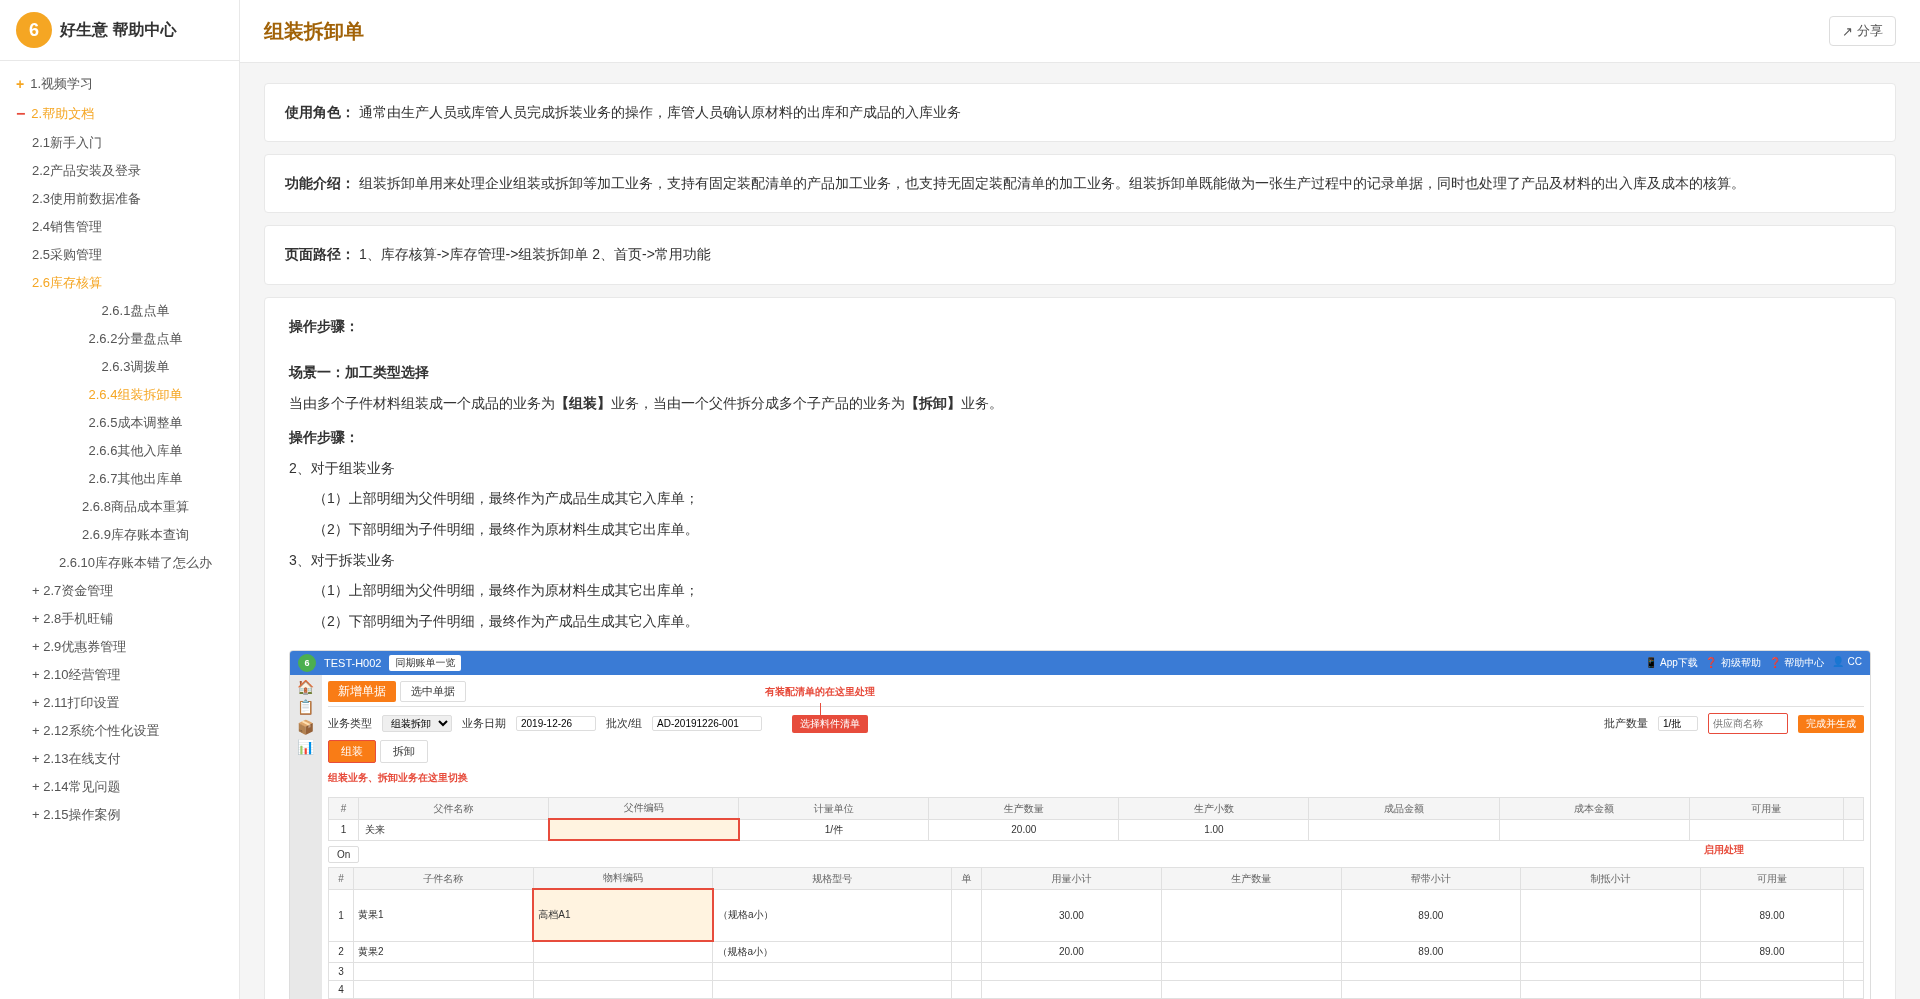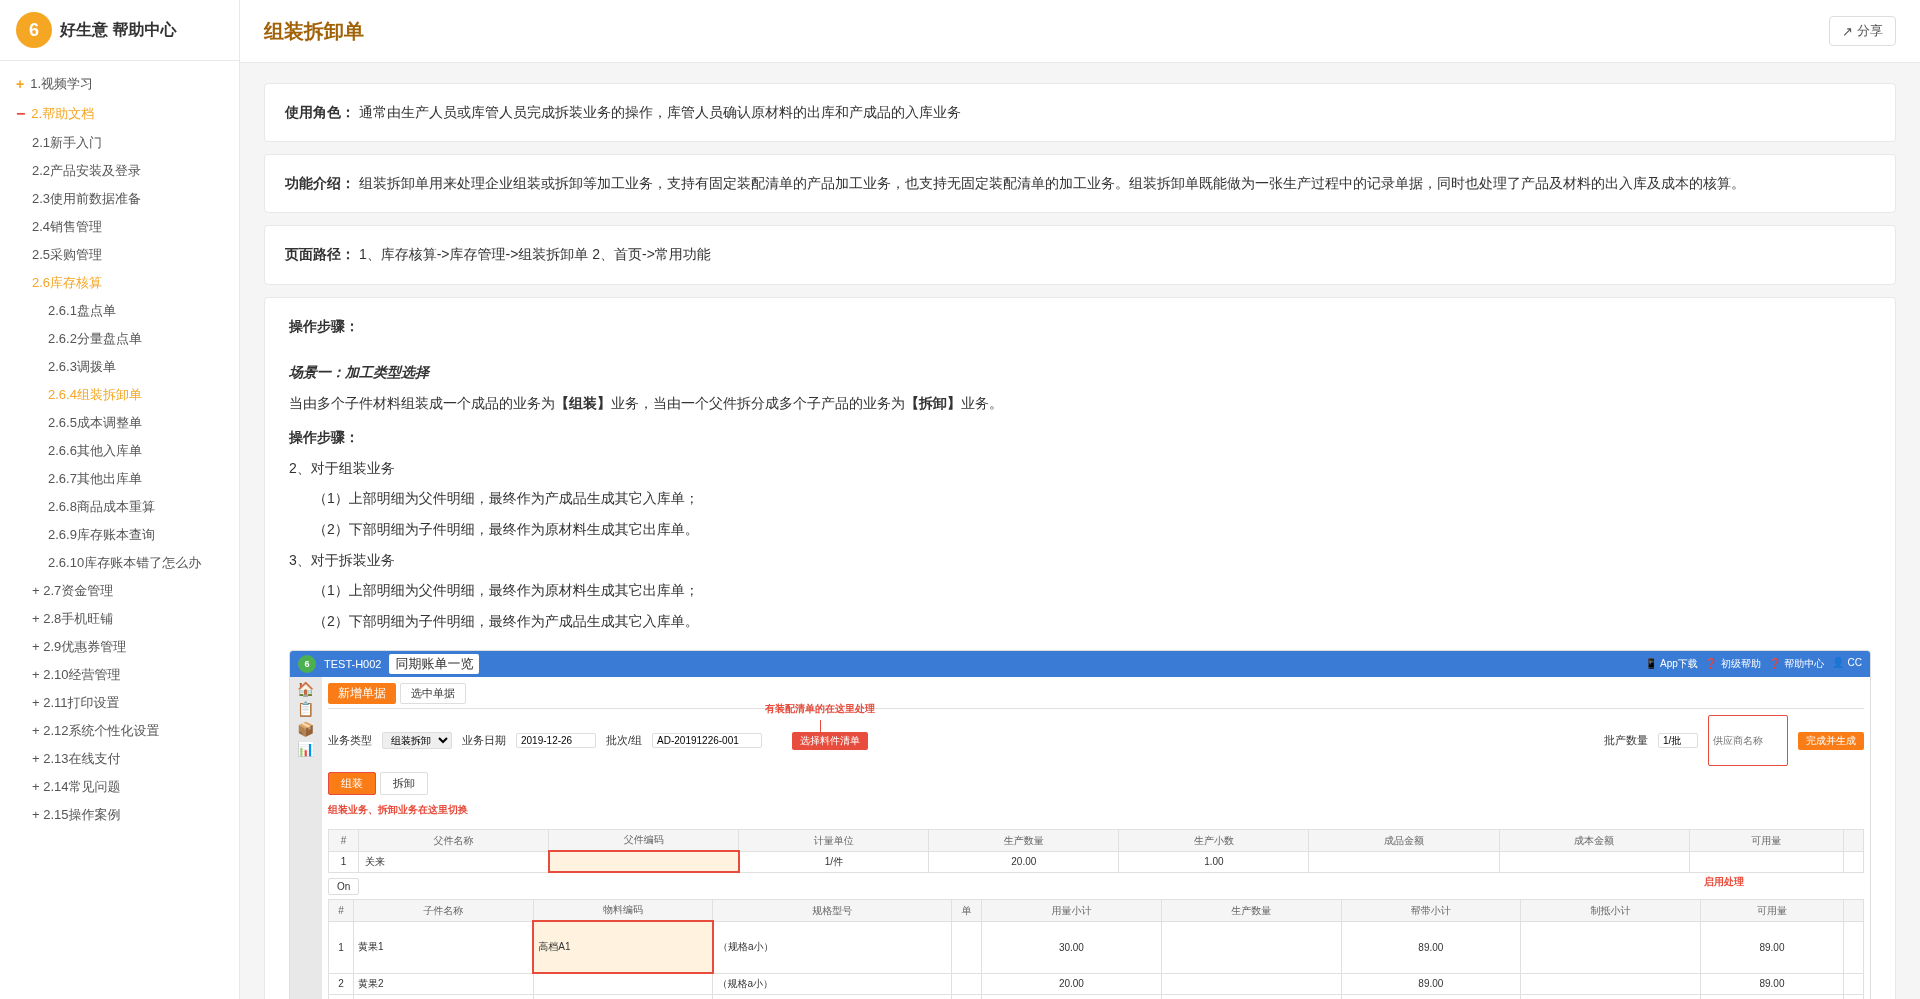--- a/index.html
+++ b/index.html
@@ -85,20 +85,21 @@
       cursor: pointer;
       font-size: 13px;
       color: #555;
     }
     .nav-sub-item.active { color: #f5a623; }
     .nav-sub-sub-item {
       padding: 5px 16px 5px 48px;
       cursor: pointer;
       font-size: 13px;
       color: #555;
+      text-align: center;
     }
     .nav-sub-sub-item.active { color: #f5a623; font-weight: 500; }
 
     
     .main {
       flex: 1;
       display: flex;
       flex-direction: column;
       height: 100vh;
       overflow: hidden;
@@ -165,21 +166,20 @@
       font-weight: bold;
       font-size: 14px;
       margin-bottom: 12px;
       color: #333;
     }
     .scenario-title {
       font-weight: bold;
       font-size: 14px;
       margin: 28px 0 8px 0;
       color: #333;
-      font-style: italic;
     }
     .step-text {
       line-height: 1.9;
       color: #333;
       font-size: 14px;
     }
     .step-text p { margin-bottom: 4px; }
     .step-text .indent { padding-left: 24px; }
 
     
@@ -322,21 +322,21 @@
         <p class="indent">（1）上部明细为父件明细，最终作为原材料生成其它出库单；</p>
         <p class="indent">（2）下部明细为子件明细，最终作为产成品生成其它入库单。</p>
       </div>
 
       <div class="screenshot-container" style="margin-top:16px; position:relative;">
 
         <div style="background:#3a7bd5; padding:3px 8px; display:flex; align-items:center; justify-content:space-between; font-size:11px; color:#fff;">
           <div style="display:flex; align-items:center; gap:8px;">
             <div style="background:#4CAF50; width:18px; height:18px; border-radius:50%; display:flex;align-items:center;justify-content:center; font-size:9px; font-weight:bold;">6</div>
             <span>TEST-H002</span>
-            <span style="background:#fff; color:#333; padding:1px 6px; border-radius:2px; font-size:13px;">同期账单一览</span>
+            <span style="background:#fff; color:#333; padding:1px 6px; border-radius:2px; font-size:10px;">同期账单一览</span>
           </div>
           <div style="display:flex; gap:8px; font-size:10px;">
             <span>📱 App下载</span>
             <span>❓ 初级帮助</span>
             <span>❓ 帮助中心</span>
             <span>👤 CC</span>
           </div>
         </div>
 
         <div style="display:flex; background:#f5f5f5;">
@@ -367,21 +367,21 @@
               <input type="text" value="AD-20191226-001" style="font-size: 10px; border: 1px solid rgb(221, 221, 221); padding: 1px 4px; border-radius: 2px; width: 110px;">
 
               <div style="position:relative; display:inline-block;">
                 <button style="background:#e74c3c; color:#fff; border:none; border-radius:2px; padding:2px 8px; font-size:10px; cursor:pointer; margin-left:20px;">选择料件清单</button>
                 <div style="position:absolute; top:-30px; left:50%; transform:translateX(-50%); color:#e74c3c; font-size:10px; white-space:nowrap; font-weight:bold;">有装配清单的在这里处理</div>
                 <div style="position:absolute; top:-12px; left:50%; width:1px; height:12px; background:#e74c3c;"></div>
               </div>
               <div style="flex:1;"></div>
               <span>批产数量</span>
               <input type="text" value="1/批" style="font-size: 10px; border: 1px solid rgb(221, 221, 221); padding: 1px 4px; border-radius: 2px; width: 40px;">
-              <input type="text" style="font-size: 10px; border: 1px solid rgb(231, 76, 60); padding: 19px 4px; border-radius: 2px; width: 80px;" placeholder="供应商名称">
+              <input type="text" style="font-size: 10px; border: 1px solid rgb(231, 76, 60); padding: 4px 4px; border-radius: 2px; width: 80px;" placeholder="供应商名称">
               <button style="background:#f97c16; color:#fff; border:none; border-radius:2px; padding:2px 8px; font-size:10px; cursor:pointer;">完成并生成</button>
             </div>
 
             
             <div style="position:relative; display:inline-flex; gap:4px; margin-bottom:6px;">
               <div style="padding:3px 12px; background:#f97c16; color:#fff; border-radius:2px; font-size:11px; cursor:pointer; border:1px solid #e74c3c;">组装</div>
               <div style="padding:3px 12px; background:#fff; color:#333; border:1px solid #ddd; border-radius:2px; font-size:11px; cursor:pointer;">拆卸</div>
               <div style="position:absolute; bottom:-22px; left:0; color:#e74c3c; font-size:10px; white-space:nowrap; font-weight:bold;">组装业务、拆卸业务在这里切换</div>
             </div>
 

